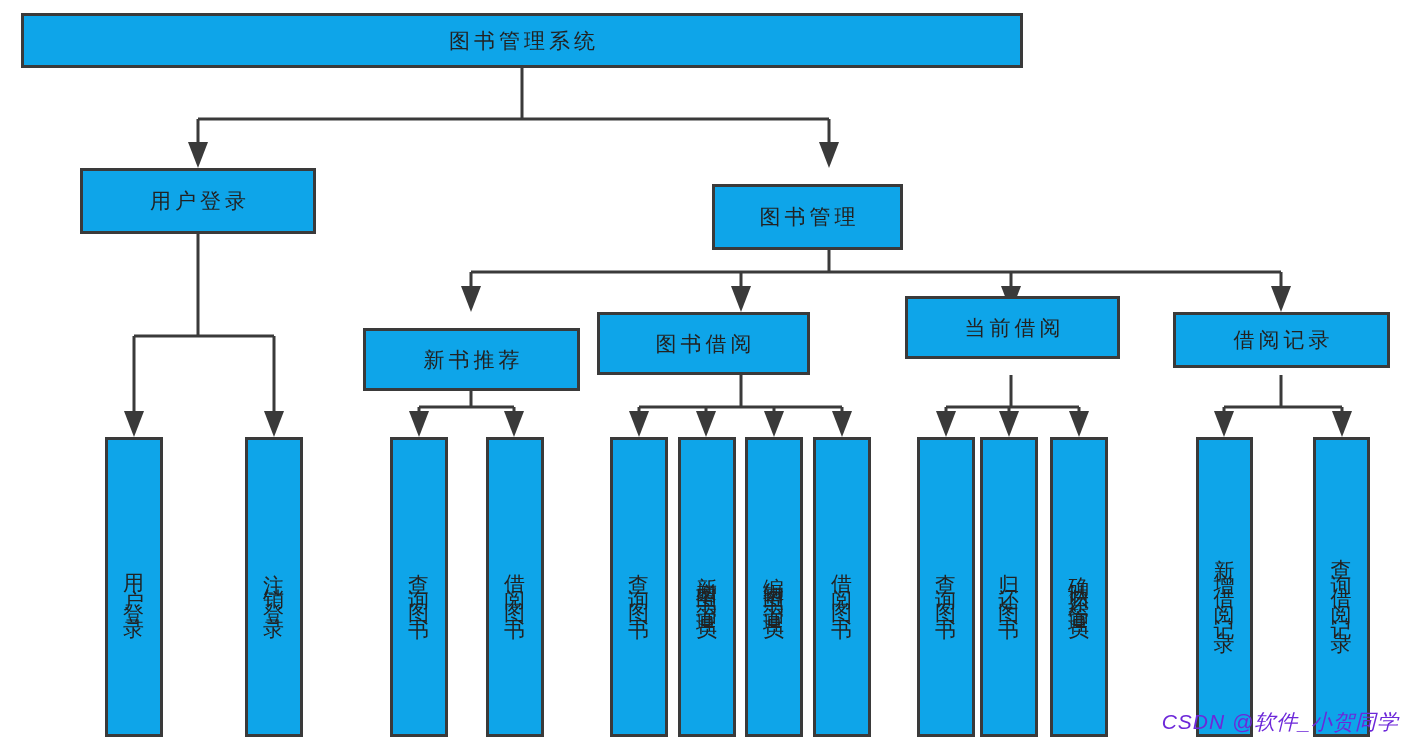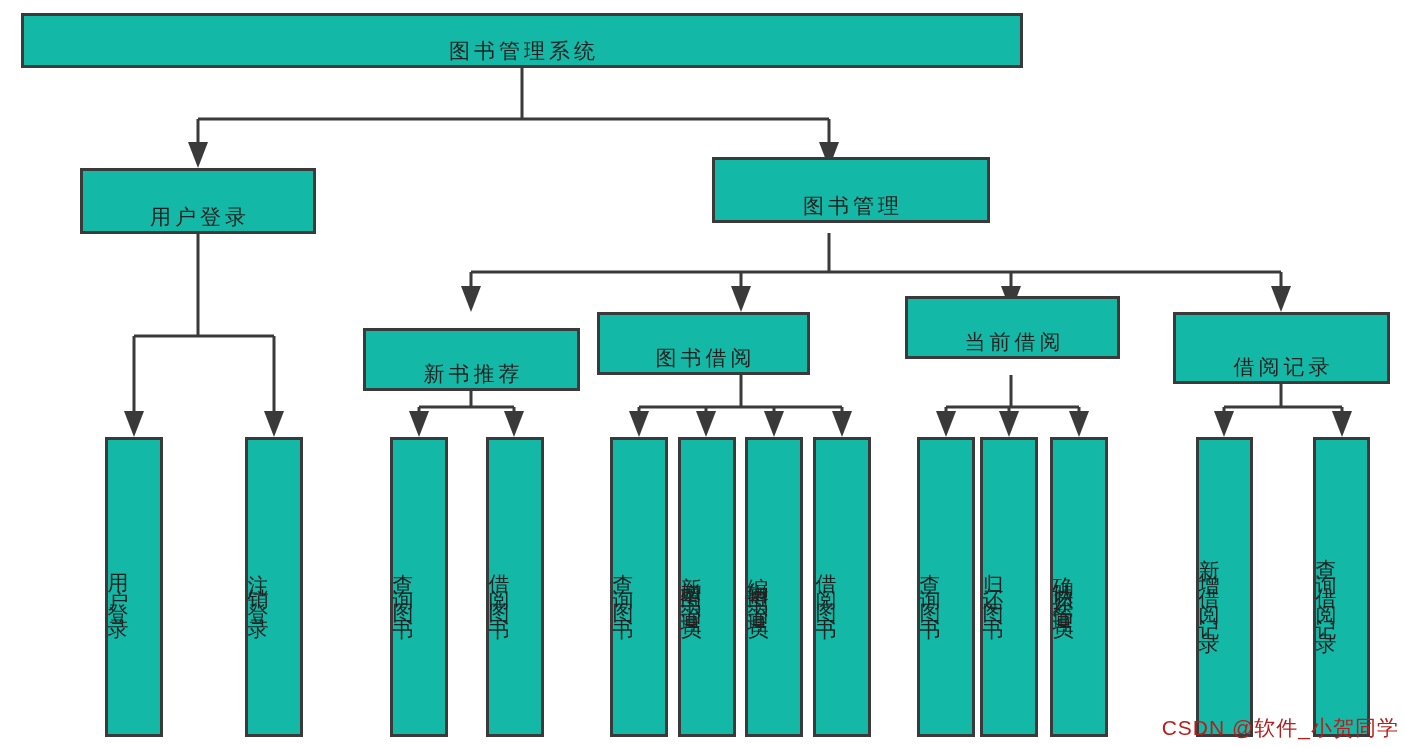--- a/index.html
+++ b/index.html
@@ -2,35 +2,35 @@
 <html><head>
 <meta charset="utf-8">
 <style>
   html,body{margin:0;padding:0;background:#ffffff;}
   .stage{
     position:relative;width:1405px;height:747px;background:#ffffff;overflow:hidden;
     font-family:"Liberation Sans","DejaVu Sans",sans-serif;color:#222;
   }
   .stage svg{position:absolute;left:0;top:0;z-index:1;}
   .box{
-    position:absolute;box-sizing:border-box;border:3px solid #3a3a3a;background:#14b8a6;
-    display:flex;align-items:flex-end;justify-content:center;z-index:2;
+    position:absolute;box-sizing:border-box;border:3px solid #3a3a3a;background:#0ea5e9;
+    display:flex;align-items:center;justify-content:center;z-index:2;
   }
   .hbox span{
     font-size:21px;letter-spacing:4px;text-indent:4px;white-space:nowrap;color:#222;
   }
   .leaf{
     writing-mode:vertical-rl;text-orientation:mixed;
   }
   .leaf span{
     font-size:21px;color:#222;line-height:1;
   }
   .watermark{
-    position:absolute;right:6px;bottom:5px;z-index:3;
-    font-size:21px;letter-spacing:1px;color:#b91c1c;white-space:nowrap;
+    position:absolute;right:6px;bottom:11px;z-index:3;
+    font-size:21px;letter-spacing:1px;color:#6d28d9;white-space:nowrap;font-style:italic;
   }
 </style>
 </head>
 <body>
 
 <div class="stage">
 
   <svg width="1405" height="747" viewBox="0 0 1405 747">
     <defs>
       <path id="arw" d="M -10 -26 L 10 -26 L 0 0 Z"></path>
@@ -74,34 +74,34 @@
     </g>
   </svg>
 
   <div class="box hbox" style="left:21px;top:13px;width:1002px;height:55px">
     <span>图书管理系统</span>
   </div>
 
   <div class="box hbox" style="left:80px;top:168px;width:236px;height:66px">
     <span>用户登录</span>
   </div>
-  <div class="box hbox" style="left:712px;top:157px;width:278px;height:66px">
+  <div class="box hbox" style="left:712px;top:184px;width:191px;height:66px">
     <span>图书管理</span>
   </div>
 
   <div class="box hbox" style="left:363px;top:328px;width:217px;height:63px">
     <span>新书推荐</span>
   </div>
   <div class="box hbox" style="left:597px;top:312px;width:213px;height:63px">
     <span>图书借阅</span>
   </div>
   <div class="box hbox" style="left:905px;top:296px;width:215px;height:63px">
     <span>当前借阅</span>
   </div>
-  <div class="box hbox" style="left:1173px;top:312px;width:217px;height:72px">
+  <div class="box hbox" style="left:1173px;top:312px;width:217px;height:56px">
     <span>借阅记录</span>
   </div>
 
   <div class="box leaf" style="left:105px;top:437px;width:58px;height:300px">
     <span style="letter-spacing: 15px;">用户登录</span>
   </div>
   <div class="box leaf" style="left:245px;top:437px;width:58px;height:300px">
     <span style="letter-spacing: 15px;">注销登录</span>
   </div>
   <div class="box leaf" style="left:390px;top:437px;width:58px;height:300px">

